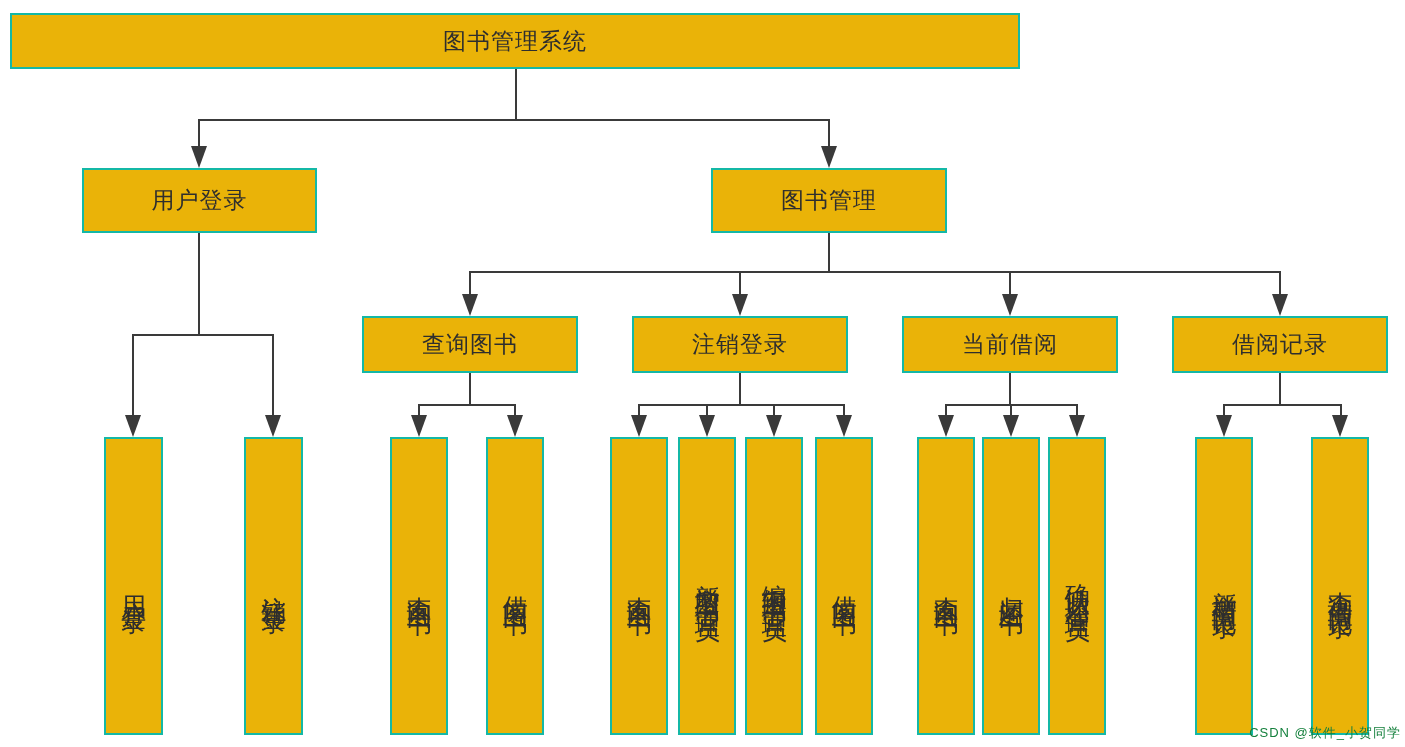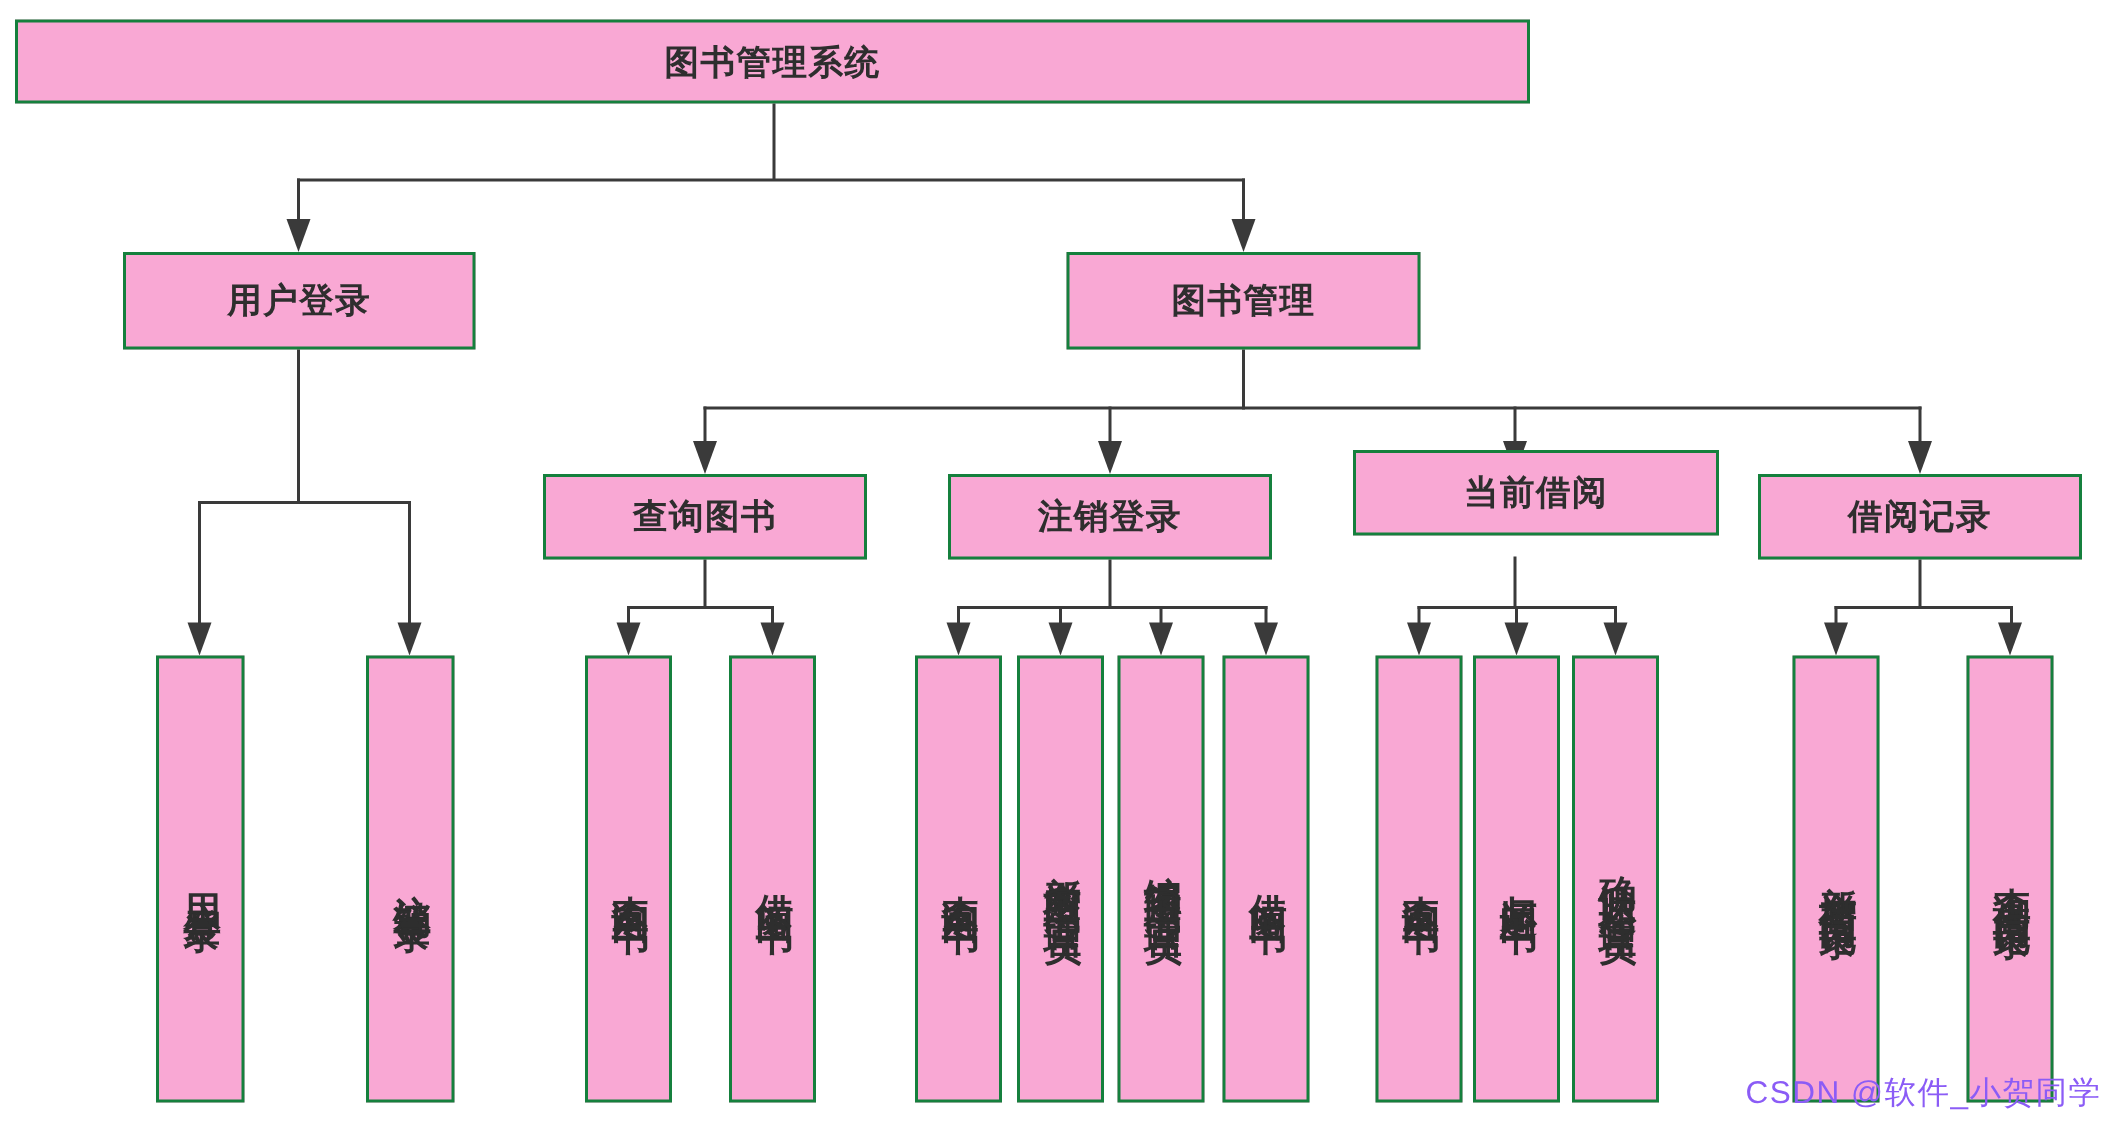--- a/index.html
+++ b/index.html
@@ -1,34 +1,34 @@
 <!DOCTYPE html>
 <html><head>
 <meta charset="utf-8">
 <style>
   html,body{margin:0;padding:0;background:#ffffff;}
   .canvas{
     position:relative;width:1405px;height:747px;background:#ffffff;
     font-family:"Liberation Sans","DejaVu Sans",sans-serif;color:#2e2e2e;overflow:hidden;
   }
   .box{
-    position:absolute;box-sizing:border-box;border:2px solid #15803d;background:#f9a8d4;
-    display:flex;align-items:center;justify-content:center;z-index:2;font-weight:bold;
+    position:absolute;box-sizing:border-box;border:2px solid #14b8a6;background:#eab308;
+    display:flex;align-items:center;justify-content:center;z-index:2;
   }
   .hbox{font-size:23px;letter-spacing:1px;}
   .vbox{writing-mode:vertical-rl;font-size:25px;letter-spacing:5px;line-height:1.1;}
   .vline{position:absolute;width:2px;background:#3a3a3a;z-index:1;}
   .hline{position:absolute;height:2px;background:#3a3a3a;z-index:1;}
   .arrow{
     position:absolute;width:0;height:0;z-index:1;
     border-left:8px solid transparent;border-right:8px solid transparent;
     border-top:22px solid #3a3a3a;
   }
   .watermark{
-    position:absolute;right:4px;bottom:5px;font-size:21px;color:#8b5cf6;
+    position:absolute;right:4px;bottom:5px;font-size:13px;color:#15803d;
     letter-spacing:1px;z-index:6;white-space:nowrap;
   }
 </style>
 </head>
 <body>
 
 <div class="canvas">
 
   <div class="box hbox" style="left:10px;top:13px;width:1010px;height:56px">图书管理系统</div>
 
@@ -55,21 +55,21 @@
   <div class="vline" style="left:739px;top:271px;height:24px"></div>
   <div class="vline" style="left:1009px;top:271px;height:24px"></div>
   <div class="vline" style="left:1279px;top:271px;height:24px"></div>
   <div class="arrow" style="left:462px;top:294px"></div>
   <div class="arrow" style="left:732px;top:294px"></div>
   <div class="arrow" style="left:1002px;top:294px"></div>
   <div class="arrow" style="left:1272px;top:294px"></div>
 
   <div class="box hbox" style="left:362px;top:316px;width:216px;height:57px">查询图书</div>
   <div class="box hbox" style="left:632px;top:316px;width:216px;height:57px">注销登录</div>
-  <div class="box hbox" style="left:902px;top:300px;width:244px;height:57px">当前借阅</div>
+  <div class="box hbox" style="left:902px;top:316px;width:216px;height:57px">当前借阅</div>
   <div class="box hbox" style="left:1172px;top:316px;width:216px;height:57px">借阅记录</div>
 
   <div class="vline" style="left:469px;top:371px;height:35px"></div>
   <div class="hline" style="left:418px;top:404px;width:98px"></div>
   <div class="vline" style="left:418px;top:404px;height:12px"></div>
   <div class="vline" style="left:514px;top:404px;height:12px"></div>
   <div class="arrow" style="left:411px;top:415px"></div>
   <div class="arrow" style="left:507px;top:415px"></div>
 
   <div class="vline" style="left:739px;top:371px;height:35px"></div>

